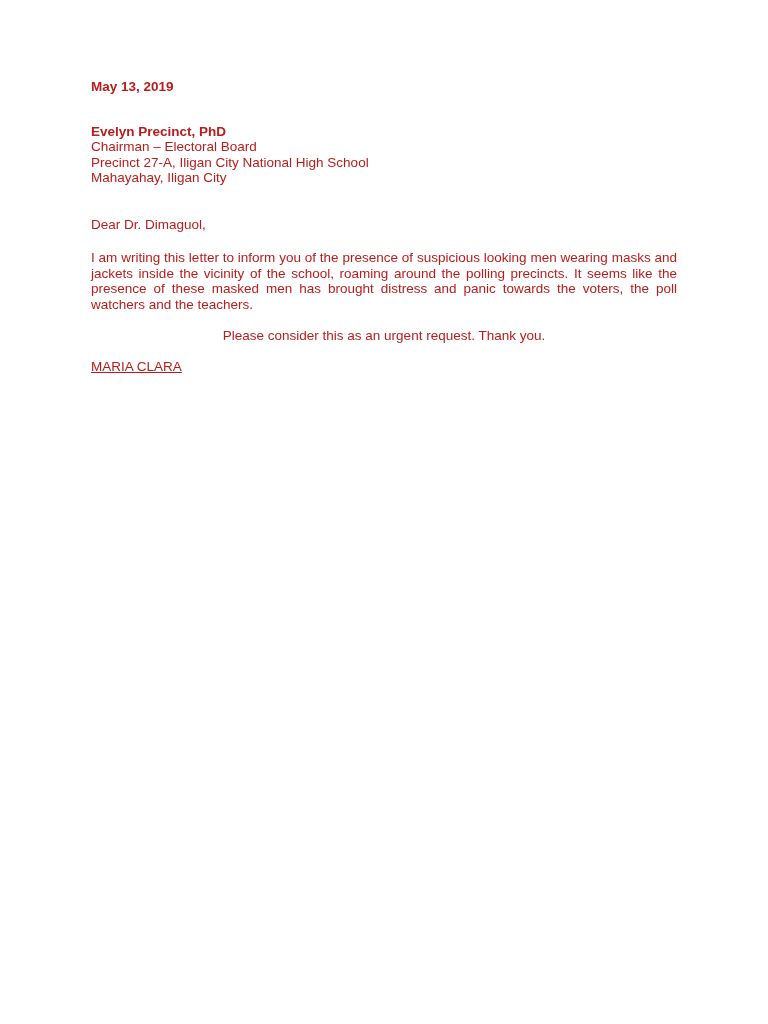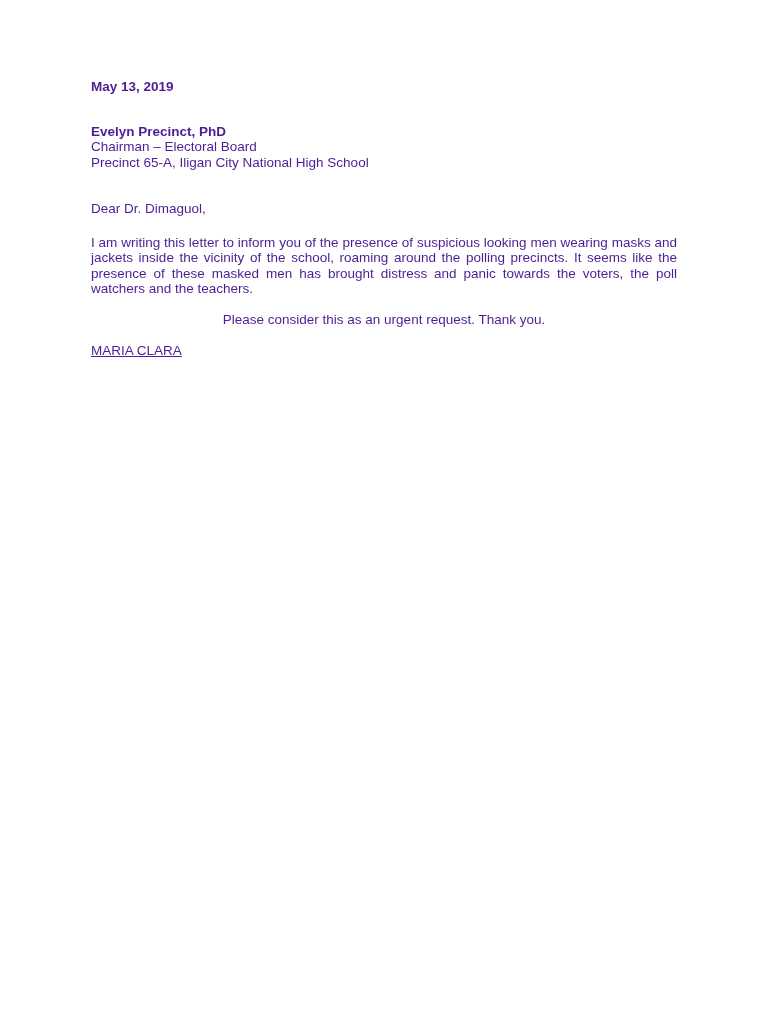--- a/index.html
+++ b/index.html
@@ -8,21 +8,21 @@
     background: #ffffff;
   }
   .page {
     position: relative;
     width: 768px;
     height: 1024px;
     background: #ffffff;
     font-family: "Liberation Sans", "DejaVu Sans", sans-serif;
     font-size: 13.5px;
     line-height: 15.5px;
-    color: #4c1d95;
+    color: #b91c1c;
     box-sizing: border-box;
     padding: 79px 91px 0 91px;
   }
   .bold { font-weight: bold; }
   .block { margin: 0; }
   .date-line { margin-bottom: 29px; }
   .recipient-block { margin-bottom: 31px; }
   .recipient-block div { margin: 0; }
   .salutation { margin-bottom: 18px; }
   .body-paragraph {
@@ -39,21 +39,22 @@
 </head>
 <body>
 
 <div class="page">
 
   <p class="block bold date-line">May 13, 2019</p>
 
   <div class="recipient-block">
     <div class="bold">Evelyn Precinct, PhD</div>
     <div>Chairman – Electoral Board</div>
-    <div>Precinct 65-A, Iligan City National High School</div>
+    <div>Precinct 27-A, Iligan City National High School</div>
+    <div>Mahayahay, Iligan City</div>
   </div>
 
   <p class="block salutation">Dear Dr. Dimaguol,</p>
 
   <p class="body-paragraph">I am writing this letter to inform you of the presence of suspicious looking men wearing masks and jackets inside the vicinity of the school, roaming around the polling precincts. It seems like the presence of these masked men has brought distress and panic towards the voters, the poll watchers and the teachers.</p>
 
 
   <p class="last-paragraph">Please consider this as an urgent request. Thank you.</p>
 
 

